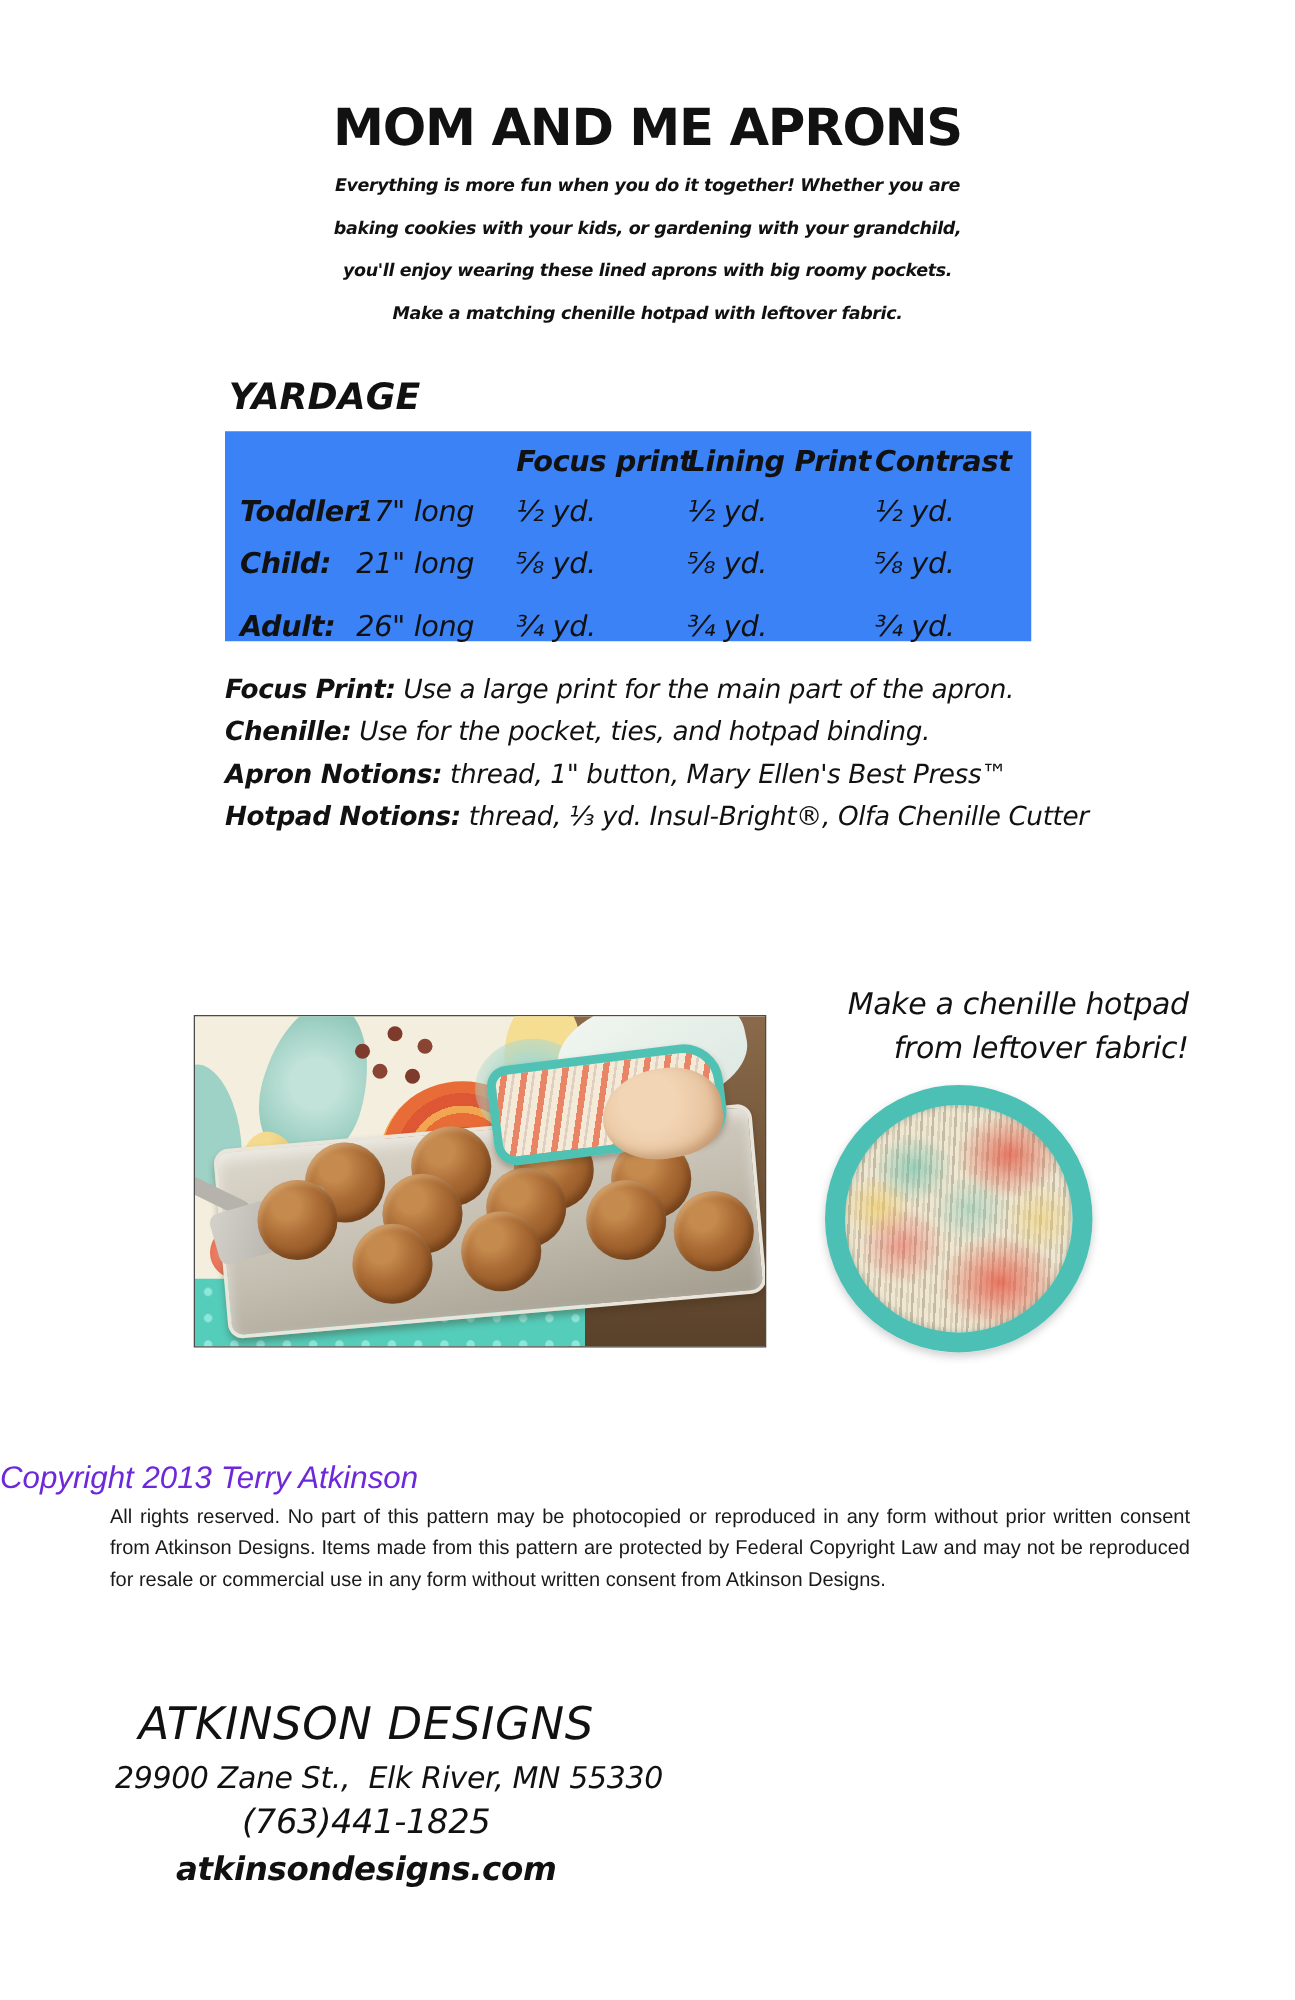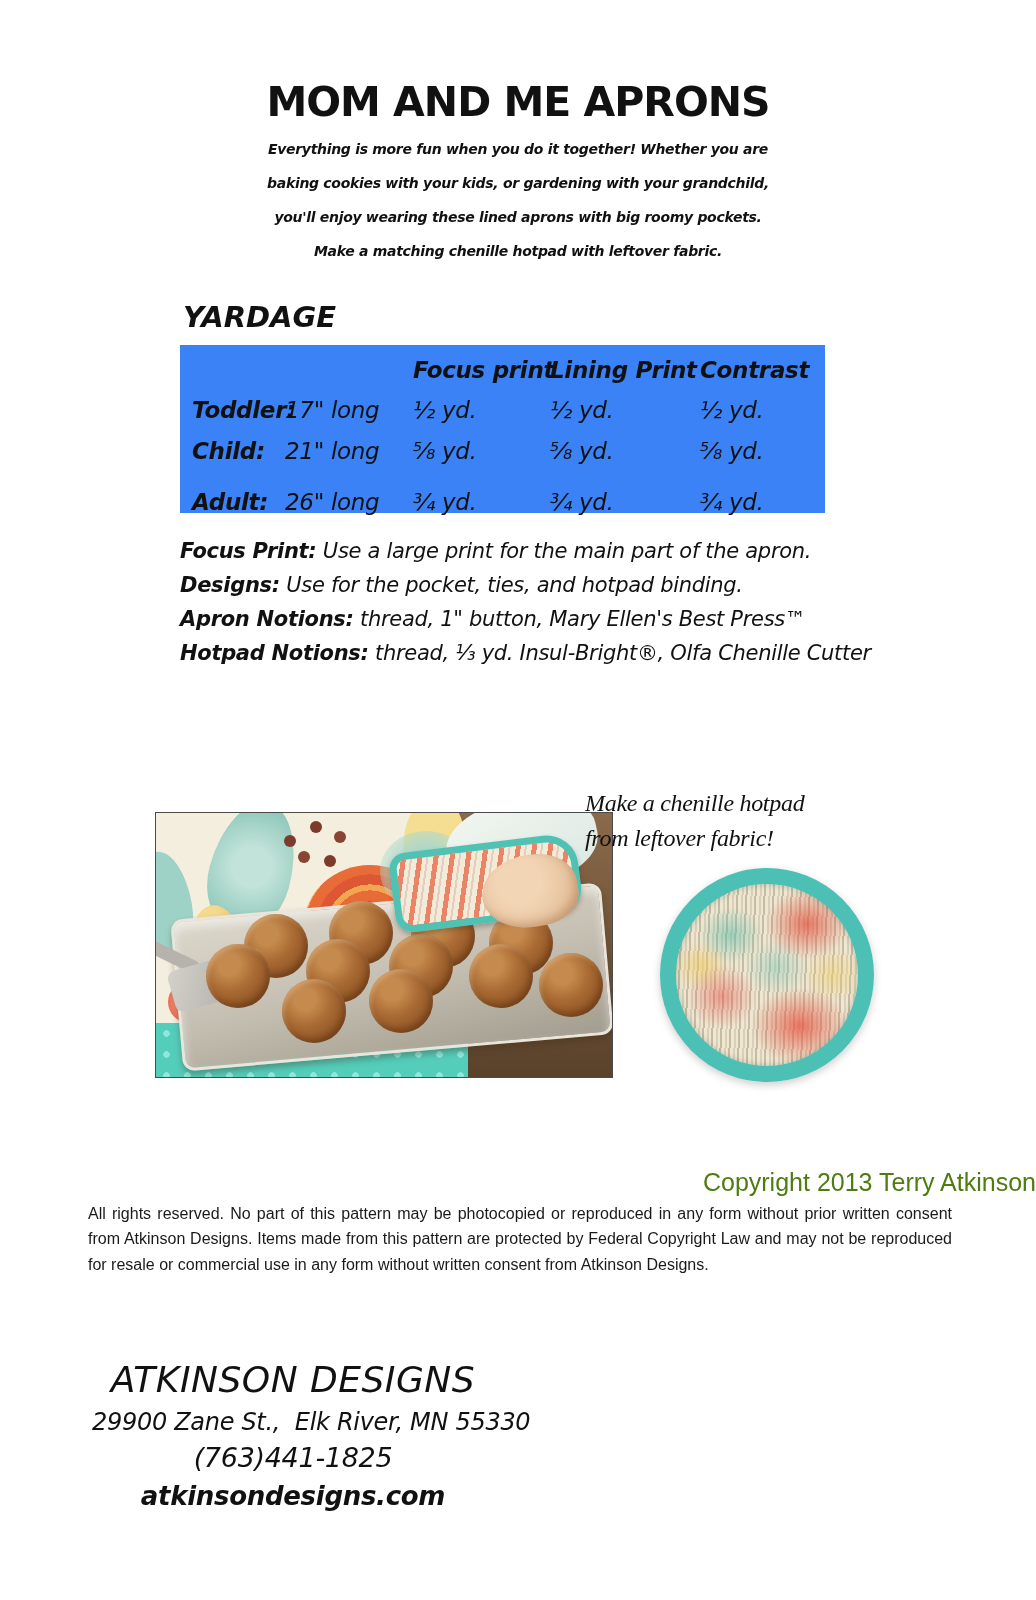--- a/index.html
+++ b/index.html
@@ -91,41 +91,41 @@
   .ph-potholder { left:236px; top:30px; width:188px; height:80px;
     border-radius:16px 32px 26px 18px; border:7px solid #4fc2b4;
     background:repeating-linear-gradient(105deg, #f4ead8 0 5px, #ea8466 5px 10px, #f4ead8 10px 14px, #e0cfc0 14px 16px);
     transform:rotate(-7deg); box-shadow:0 3px 5px rgba(60,40,20,.3); }
   .ph-hand { left:326px; top:42px; width:96px; height:72px;
     border-radius:52% 46% 42% 50%; transform:rotate(-9deg);
     background:radial-gradient(circle at 40% 35%, #f2d5b5 30%, #e3bd97 80%);
     box-shadow:inset -4px -5px 8px rgba(150,95,55,.35); }
 
   
-  .hotpad-caption { position:absolute; left:585px; top:786px; width:366px; text-align:left;font-family:Liberation Serif, serif; }
+  .hotpad-caption { position:absolute; left:585px; top:786px; width:366px; text-align:right; }
   .hotpad-caption div { font-size:24px; line-height:35px; white-space:nowrap; }
   .hotpad {
     position:absolute; left:660px; top:868px; width:214px; height:214px;
     border-radius:50%; border:16px solid #4cc0b4;
     box-shadow:0 3px 8px rgba(0,0,0,.2), inset 0 0 6px rgba(0,60,50,.25);
     background:
       radial-gradient(60px 50px at 72% 22%, rgba(226,86,66,.75), rgba(226,86,66,0) 70%),
       radial-gradient(70px 55px at 68% 78%, rgba(230,90,70,.8), rgba(230,90,70,0) 70%),
       radial-gradient(50px 45px at 25% 62%, rgba(235,70,60,.45), rgba(235,70,60,0) 70%),
       radial-gradient(46px 40px at 30% 28%, rgba(90,190,170,.55), rgba(90,190,170,0) 70%),
       radial-gradient(40px 36px at 14% 45%, rgba(240,200,90,.6), rgba(240,200,90,0) 70%),
       radial-gradient(46px 40px at 55% 46%, rgba(120,200,185,.45), rgba(120,200,185,0) 70%),
       radial-gradient(42px 40px at 86% 50%, rgba(240,205,100,.5), rgba(240,205,100,0) 70%),
       repeating-linear-gradient(93deg, #efe7d2 0 3px, #d9d0ba 3px 5px, #efe7d2 5px 7px, #c6bca4 7px 9px);
   }
 
   
   .copy-title {
-    position:absolute; top:1168px; left:0; width:100%; text-align:right;
-    font-family:"Liberation Sans", sans-serif; font-size:25px; color:#4d7c0f;
+    position:absolute; top:1168px; left:0; width:100%; text-align:left;
+    font-family:"Liberation Sans", sans-serif; font-size:25px; color:#6d28d9;font-style:italic;
   }
   .copy-body {
     position:absolute; top:1201px; left:88px; width:864px;
     font-family:"Liberation Sans", sans-serif; font-size:16px; line-height:25.4px;
     text-align:justify; color:#1a1a1a;
   }
 
   
   .footer { position:absolute; left:92px; top:1336px; width:402px; text-align:center; }
   .f-company { font-size:36px; line-height:50px; letter-spacing:0.5px; white-space:nowrap;margin-top:19px; }
@@ -174,21 +174,21 @@
       <span class="yt-c2 hand">¾ yd.</span>
       <span class="yt-c3 hand">¾ yd.</span>
     </div>
   </div>
 
   <div class="notes">
     <div class="note-line">
       <span class="note-label">Focus Print:</span><span class="note-text"> Use a large print for the main part of the apron.</span>
     </div>
     <div class="note-line">
-      <span class="note-label">Designs:</span><span class="note-text"> Use for the pocket, ties, and hotpad binding.</span>
+      <span class="note-label">Chenille:</span><span class="note-text"> Use for the pocket, ties, and hotpad binding.</span>
     </div>
     <div class="note-line">
       <span class="note-label">Apron Notions:</span><span class="note-text"> thread, 1" button, Mary Ellen's Best Press™</span>
     </div>
     <div class="note-line">
       <span class="note-label">Hotpad Notions:</span><span class="note-text"> thread, ⅓ yd. Insul-Bright®, Olfa Chenille Cutter</span>
     </div>
   </div>
 
   <div class="photo">

